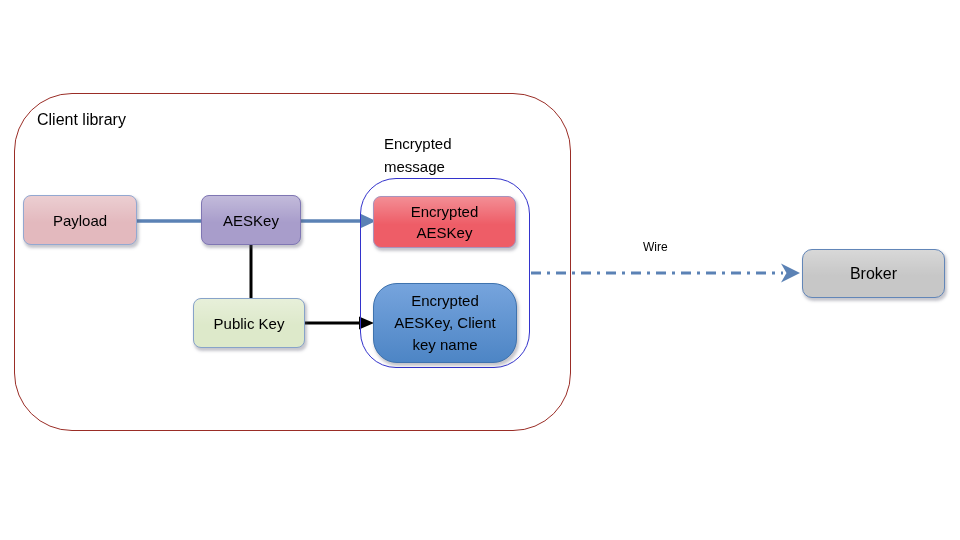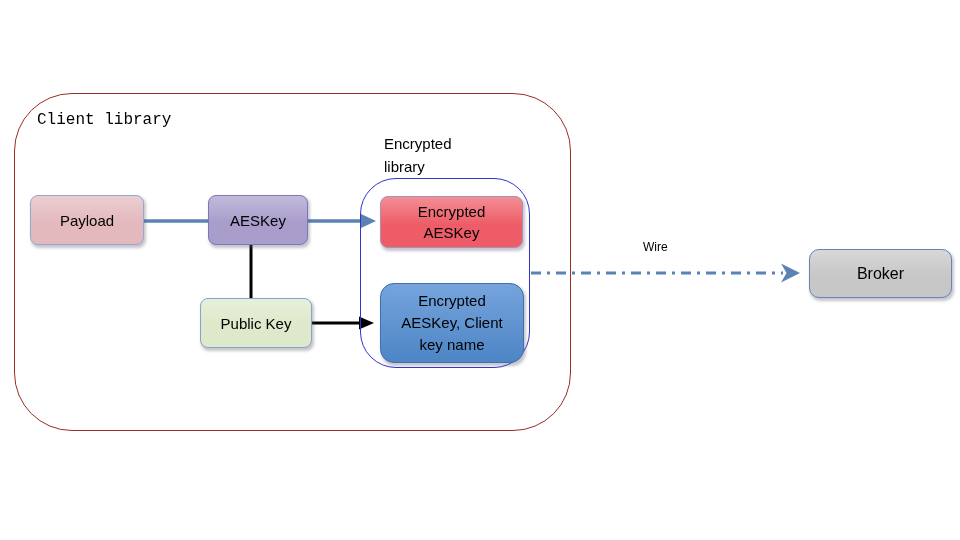--- a/index.html
+++ b/index.html
@@ -7,21 +7,21 @@
   body { font-family: "Liberation Sans", sans-serif; color: var(--text, #000); }
 
   .canvas { position: relative; width: 960px; height: 540px; background: #fff; }
 
   svg.connectors {
     position: absolute; left: 0; top: 0; width: 960px; height: 540px;
     pointer-events: none;
   }
 
   
-  .container { position: absolute; background: transparent; font-family: Liberation Mono, monospace; }
+  .container { position: absolute; background: transparent; }
   .client-library {
     left: 14px; top: 93px; width: 557px; height: 338px;
     border: 1.6px solid var(--client_library_border, #9a2d26);
     border-radius: 58px;
   }
   .client-library-label {
     position: absolute; left: 22px; top: 17px;
     font-size: 16px; color: var(--text, #000);
     white-space: nowrap;
   }
@@ -43,21 +43,20 @@
   
   .node {
     position: absolute;
     display: flex; align-items: center; justify-content: center;
     text-align: center;
     font-size: 15px; line-height: 21px; color: var(--text, #000);
     border-radius: 8px;
     padding: 2px 12px;
     box-shadow: 1.5px 2.5px 3px rgba(90,90,110,.35);
     background-image: linear-gradient(rgba(255,255,255,.30), rgba(255,255,255,0) 55%);
-    margin-left: 7px;
   }
   .node-payload {
     left: 23px; top: 195px; width: 114px; height: 50px;
     background-color: var(--payload_fill, #e3b9be);
     border: 1.6px solid var(--payload_border, #93a8d1);
   }
   .node-aeskey {
     left: 201px; top: 195px; width: 100px; height: 50px;
     background-color: var(--aeskey_fill, #a89dcb);
     border: 1.6px solid var(--aeskey_border, #7f76b3);
@@ -71,21 +70,21 @@
     left: 373px; top: 196px; width: 143px; height: 52px;
     background-color: var(--encrypted_payload_fill, #ee5d67);
     border: 1.6px solid var(--encrypted_payload_border, #a893bd);
   }
   .node-encrypted-aeskey {
     left: 373px; top: 283px; width: 144px; height: 80px;
     line-height: 22px;
     background-image: linear-gradient(var(--encrypted_aeskey_fill_top, #76a4dd), var(--encrypted_aeskey_fill_bottom, #4d85c5));
     background-color: var(--encrypted_aeskey_fill_bottom, #4d85c5);
     border: 1.6px solid var(--encrypted_aeskey_border, #3f73ae);
-    border-radius: 14px;
+    border-radius: 24px;
   }
   .node-broker {
     left: 802px; top: 249px; width: 143px; height: 49px;
     background-color: var(--broker_fill, #c7c7c7);
     border: 1.8px solid var(--broker_border, #6286b8);
     border-radius: 10px;
     font-size: 16px;
   }
 </style>
 </head>
@@ -107,21 +106,21 @@
 
     <line x1="531" y1="273" x2="783" y2="273" stroke-width="3" stroke-dasharray="10 6 3 6" style="stroke: var(--connector_blue, #5b82b5)"></line>
     <path d="M 800 273 L 781 263.5 L 786.5 273 L 781 282.5 Z" style="fill: var(--connector_blue, #5b82b5)"></path>
   </svg>
 
   <div class="container client-library">
     <div class="client-library-label">Client library</div>
   </div>
 
   <div class="container encrypted-message"></div>
-  <div class="encrypted-message-label">Encrypted library</div>
+  <div class="encrypted-message-label">Encrypted message</div>
 
   <div class="wire-label">Wire</div>
 
   <div class="node node-payload">
     <span>Payload</span>
   </div>
 
   <div class="node node-aeskey">
     <span>AESKey</span>
   </div>

